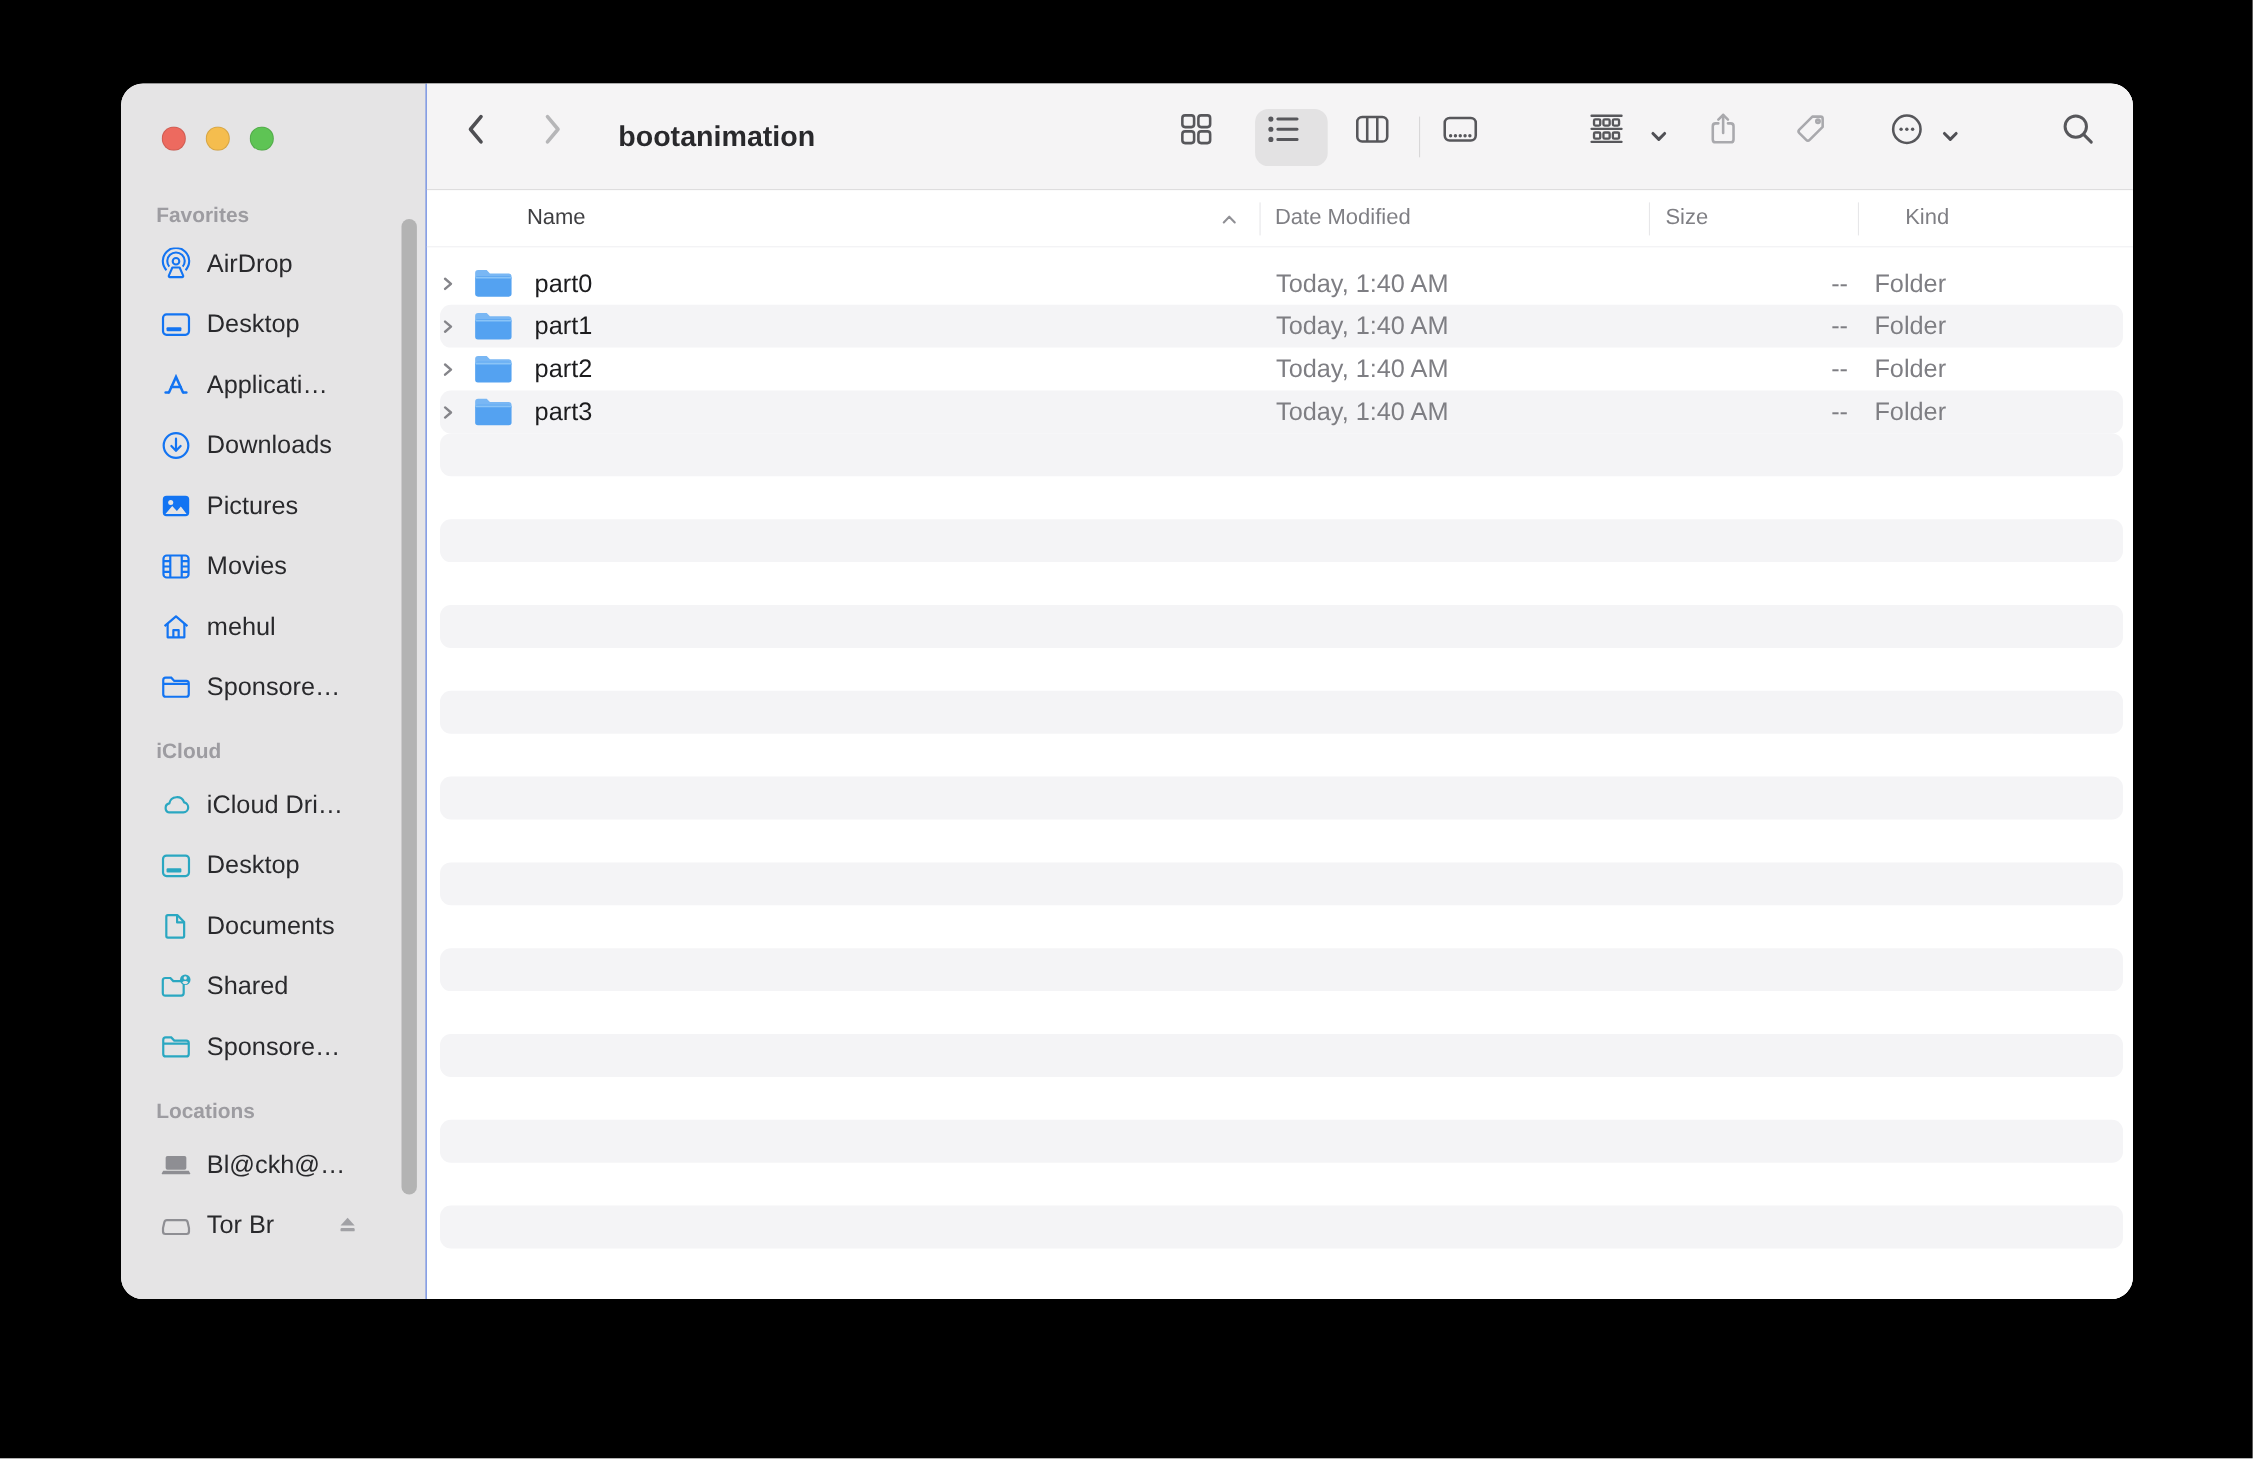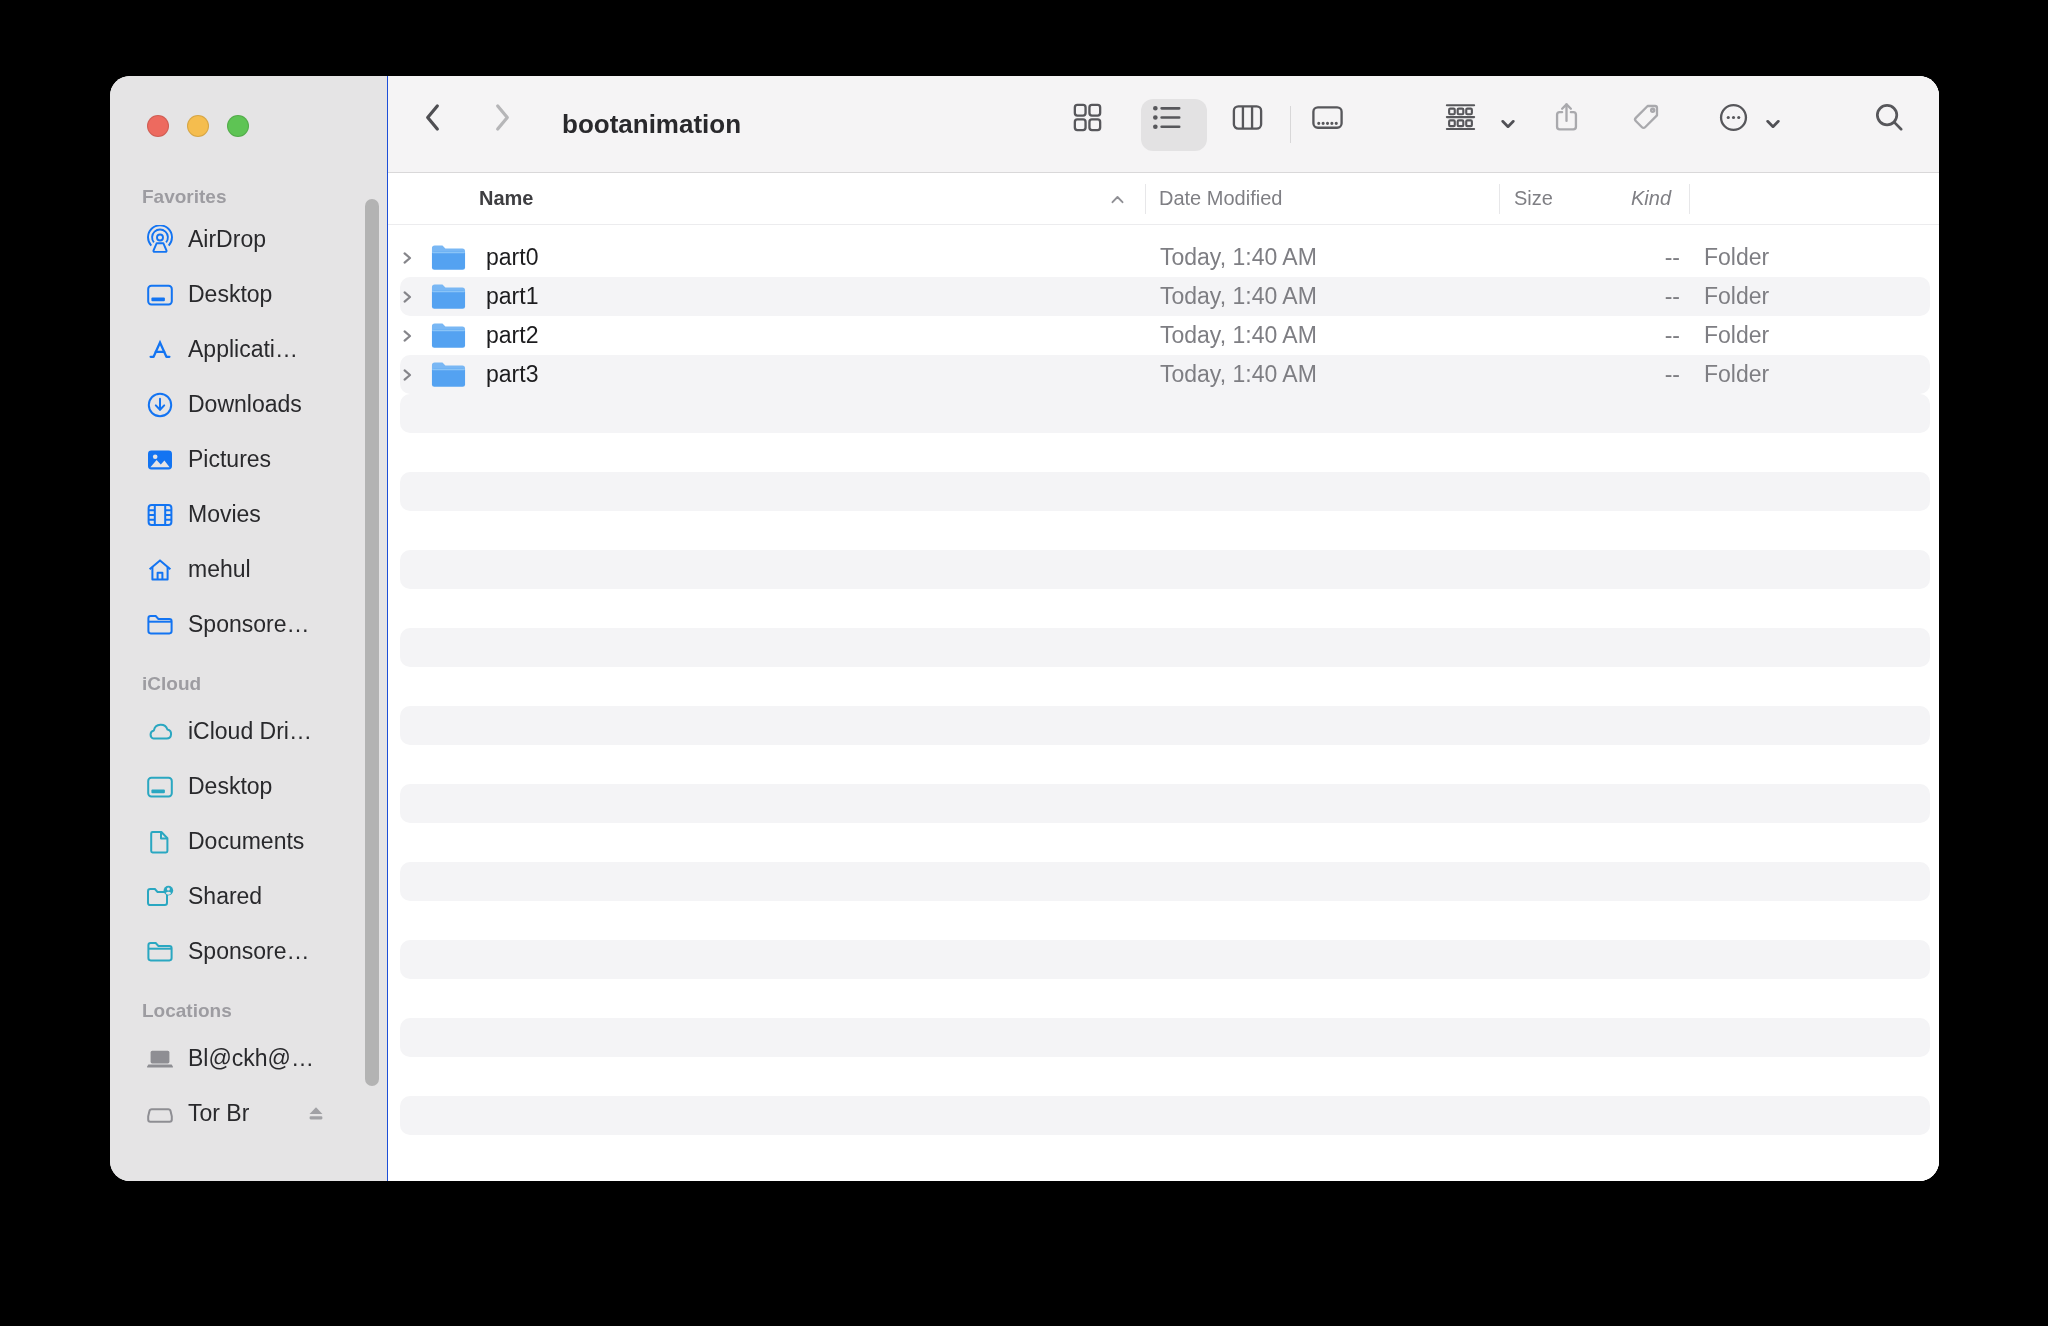--- a/index.html
+++ b/index.html
@@ -38,24 +38,24 @@
   .tchev{position:absolute;top:50%;transform:translate(-50%,-50%);width:17px;height:17px;color:#505055;}
   .tchev svg{width:17px;height:17px;display:block;}
   .sel-bg{position:absolute;left:753px;top:23px;width:66px;height:52px;border-radius:12px;background:#e3e2e3;}
   .tdivider{position:absolute;left:902px;top:30px;width:1px;height:37px;background:#d8d7d8;}
   .wtitle{position:absolute;left:174px;top:50%;transform:translateY(-50%);font-size:26px;font-weight:700;
           color:#29292c;white-space:nowrap;}
 
   .colheader{position:relative;height:52px;flex:0 0 52px;background:#fff;border-bottom:1px solid #ececee;
              box-sizing:border-box;font-size:20px;}
   .ch{position:absolute;top:0;line-height:51px;color:#7f7f84;white-space:nowrap;}
-  .ch-name{left:91px;color:#3e3e41;font-weight:700;}
+  .ch-name{left:91px;color:#3e3e41;font-weight:400;}
   .ch-date{left:771px;text-align:right;}
   .ch-size{left:1126px;}
-  .ch-kind{left:1243px;font-style:italic;}
+  .ch-kind{left:1344px;}
   .ch-caret{position:absolute;left:722px;top:21px;width:15px;height:11px;color:#909095;}
   .ch-caret svg{width:15px;height:11px;display:block;}
   .cdiv{position:absolute;top:11px;width:1px;height:30px;background:#e7e7e9;}
   .cdiv.d1{left:757px;} .cdiv.d2{left:1111px;} .cdiv.d3{left:1301px;}
 
   .list{position:relative;flex:1;background:#fff;padding-top:13px;overflow:hidden;}
   .row{position:relative;height:39px;font-size:23px;}
   .row.alt .stripe{position:absolute;left:12px;right:9px;top:0;bottom:0;border-radius:10px;background:#f4f4f6;}
   .c{position:absolute;top:0;line-height:39px;white-space:nowrap;}
   .c-disc{left:12px;top:13px;width:14px;height:14px;color:#85858a;}

